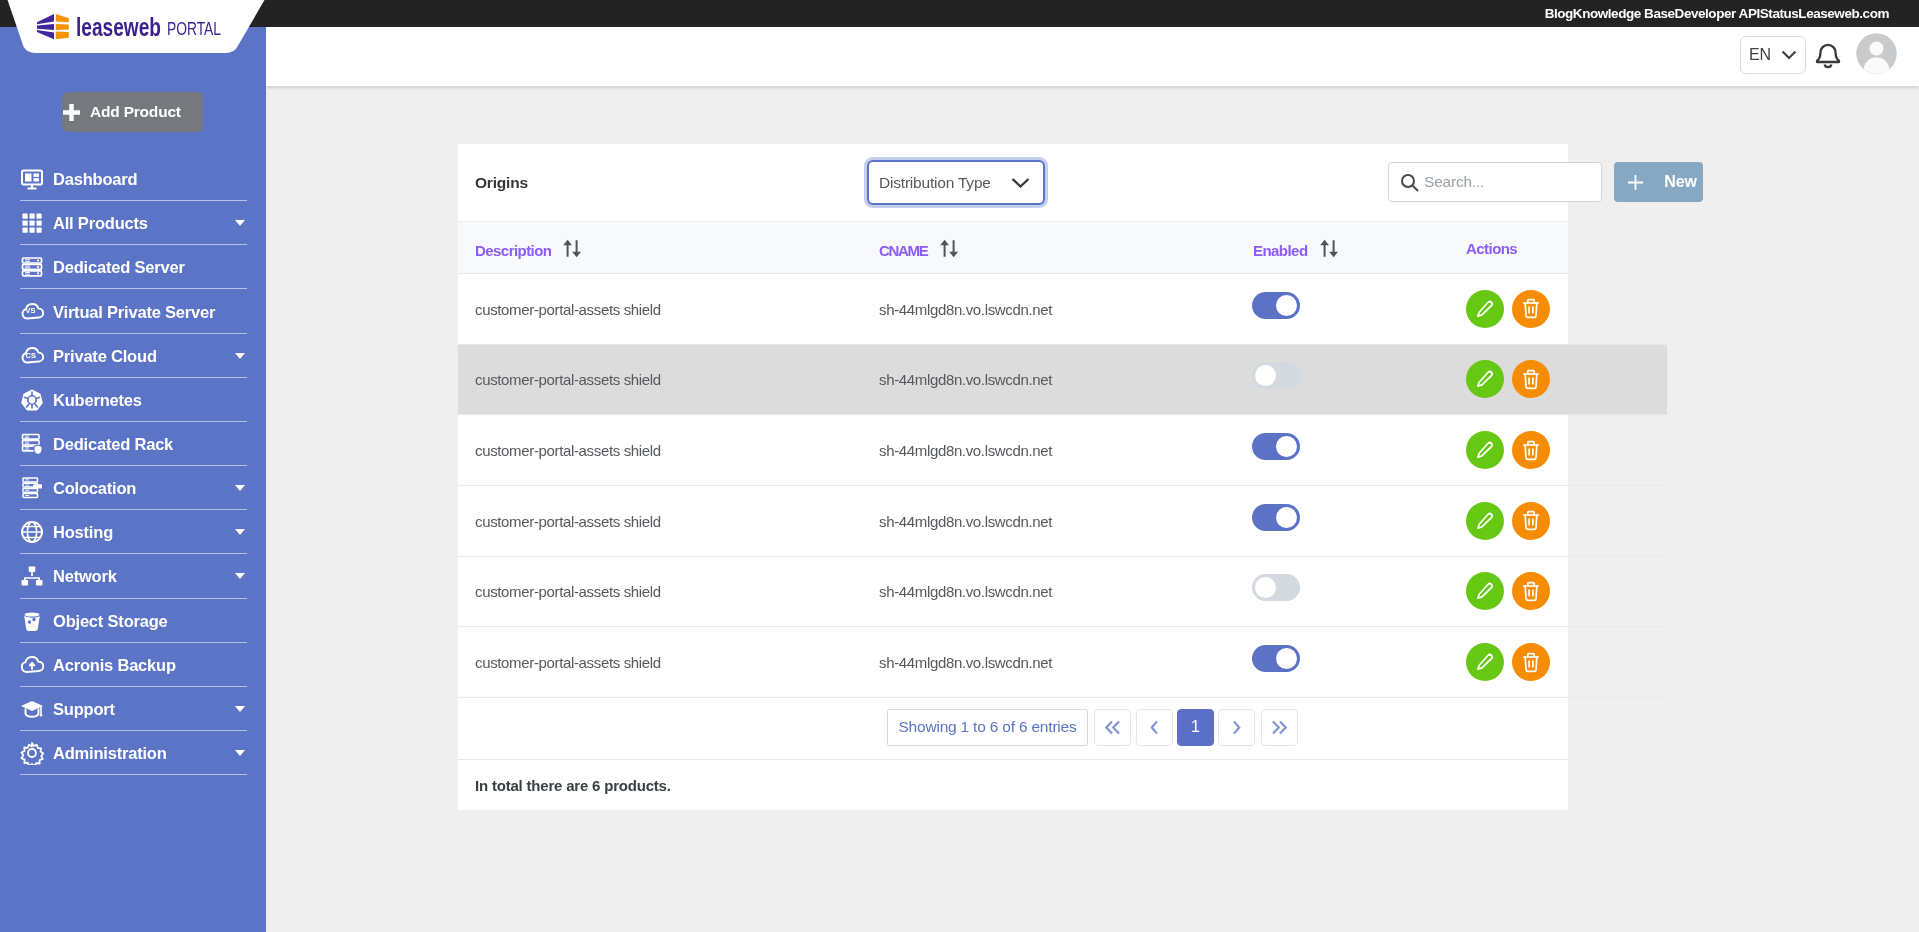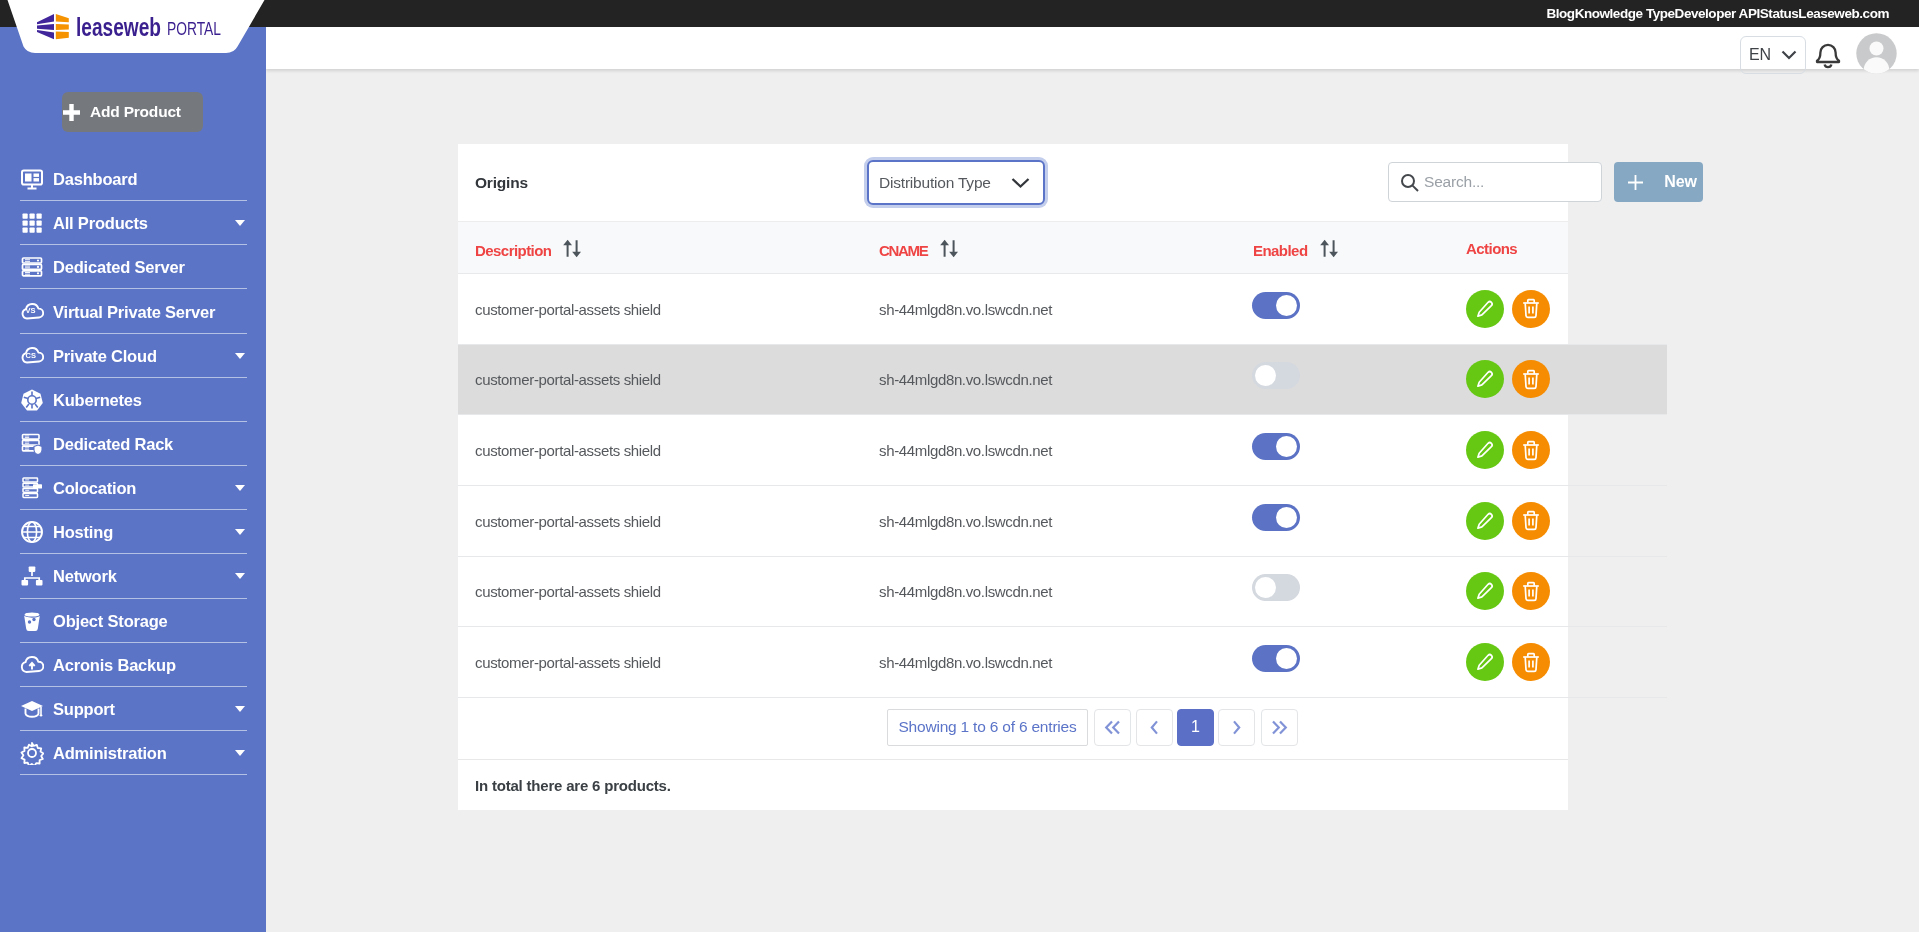--- a/index.html
+++ b/index.html
@@ -12,36 +12,36 @@
   #addprod { position:absolute; left:62px; top:65px; width:141px; height:40px; background:#75797e; border-radius:6px; color:#fff; font-weight:700; font-size:15.5px; display:flex; align-items:center; justify-content:flex-start; gap:9px; letter-spacing:-0.2px; }
   #addprod svg { display:block; }
   #menu { position:absolute; left:0; top:130px; width:266px; list-style:none; }
   #menu li { position:relative; height:44.17px;padding-left:44px; }
   #menu li .sep { position:absolute; left:20px; right:19px; bottom:0; height:1px; background:rgba(255,255,255,0.55); }
   #menu li .ic { position:absolute; left:20px; top:50%; transform:translateY(-50%); width:24px; height:24px; }
   #menu li .tx { position:absolute; left:53px; top:50%; transform:translateY(-50%); color:#fff; font-size:16.5px; font-weight:700; letter-spacing:-0.2px; white-space:nowrap; }
   #menu li .caret { position:absolute; right:21px; top:50%; margin-top:-3px; width:0; height:0; border-left:5.5px solid transparent; border-right:5.5px solid transparent; border-top:6.5px solid #fff; }
   #menu li.active { background:#f1f1f3; box-shadow:0 3.5px 0 0 #f1f1f3; }
   #menu li.active .tx { color:#5b6fc7; }
-  #header { position:absolute; left:266px; top:27px; width:1653px; height:42px; background:#fff; z-index:4; box-shadow:0 2px 3px rgba(0,0,0,0.12); }
+  #header { position:absolute; left:266px; top:27px; width:1653px; height:59px; background:#fff; z-index:4; box-shadow:0 2px 3px rgba(0,0,0,0.12); }
   #enbox { position:absolute; left:1474px; top:9px; width:66px; height:38px; border:1px solid #d7dde3; border-radius:6px; display:flex; align-items:center; justify-content:center; gap:10px; font-size:16px; color:#3f4348; }
   #bell { position:absolute; left:1548px; top:13px; }
   #avatar { position:absolute; left:1590px; top:6px; }
   #card { position:absolute; left:458px; top:144px; width:1110px; height:666px; background:#fff; z-index:7; }
   #chead { position:relative; height:78px; border-bottom:1px solid #ededed; }
   #chead .title { position:absolute; left:17px; top:50%; transform:translateY(-50%); font-size:15.5px; font-weight:700; color:#33373c; letter-spacing:-0.2px; }
   #dselect { position:absolute; left:409px; top:16px; width:178px; height:45px; background:#fff; border:2px solid #5b74c7; border-radius:6px; box-shadow:0 0 0 3px #c3cdec; display:flex; align-items:center; }
   #dselect .t { margin-left:10px; font-size:15.5px; color:#55595e; letter-spacing:-0.2px; }
   #dselect svg { position:absolute; right:13px; top:50%; transform:translateY(-50%); }
   #search { position:absolute; left:930px; top:18px; width:214px; height:40px; border:1px solid #cfd4d9; border-radius:4px; background:#fff; display:flex; align-items:center; }
   #search .t { margin-left:35px; font-size:15.5px; color:#9aa0a6; letter-spacing:-0.2px; }
   #search svg { position:absolute; left:11px; top:10px; }
   #newbtn { position:absolute; left:1156px; top:18px; width:89px; height:40px; background:#86a8c3; border-radius:4px; color:#fff; display:flex; align-items:center; justify-content:center; gap:20px; padding-left:7px; font-size:16px; font-weight:700; letter-spacing:-0.2px; }
   #thead { position:relative; height:52px; background:#f8f9fa; border-bottom:1px solid #e7e9eb; }
-  .hcell { position:absolute; top:50%; transform:translateY(-50%); font-size:15px; font-weight:700; color:#ef4444; letter-spacing:-0.55px; white-space:nowrap; }
+  .hcell { position:absolute; top:50%; transform:translateY(-50%); font-size:15px; font-weight:700; color:#8b5cf6; letter-spacing:-0.55px; white-space:nowrap; }
   .sort { display:inline-block; margin-left:12px; position:relative; top:2px; }
   .row { position:relative; height:70.67px; border-bottom:1px solid #e7e8e9; width:1209px; }
   .row.hl { background:#dcdcdc; }
   .cell { position:absolute; top:50%; transform:translateY(-50%); font-size:15px; color:#55585c; letter-spacing:-0.35px; white-space:nowrap; }
   .toggle { position:absolute; left:794px; top:50%; margin-top:-17px; width:48px; height:27px; border-radius:13.5px; }
   .toggle.on { background:#5b72c5; }
   .toggle.on .knob { position:absolute; right:3px; top:3px; width:21px; height:21px; border-radius:50%; background:#fff; }
   .toggle.off { background:#d4d8df; }
   .toggle.off .knob { position:absolute; left:3px; top:3px; width:21px; height:21px; border-radius:50%; background:#fff; }
   .act { position:absolute; top:50%; transform:translateY(-50%); width:38px; height:38px; border-radius:50%; display:flex; align-items:center; justify-content:center; }
@@ -52,21 +52,21 @@
   .pbtn { position:absolute; top:11px; width:37px; height:37px; border:1px solid #e3e5e7; border-radius:4px; background:#fff; display:flex; align-items:center; justify-content:center; color:#8193d6; font-size:19px; }
   .pbtn.cur { background:#5b6fc7; border-color:#5b6fc7; color:#fff; font-size:16px; }
   #cfoot { position:relative; height:52px; border-top:1px solid #e8e8e8; }
   #cfoot .t { position:absolute; left:17px; top:50%; transform:translateY(-50%); font-size:15px; font-weight:700; color:#3b4045; letter-spacing:-0.2px; }
 </style>
 </head>
 <body>
 <div id="topbar">
   <div class="links">
     <a>Blog</a>
-      <a>Knowledge Type</a>
+      <a>Knowledge Base</a>
       <a>Developer API</a>
       <a>Status</a>
       <a>Leaseweb.com</a>
   </div>
 </div>
 <div id="header">
   <div id="enbox">EN
     <svg width="16" height="10" viewBox="0 0 16 10">
         <polyline points="1.5,1.5 8,8 14.5,1.5" fill="none" stroke="#3f4348" stroke-width="2.2"></polyline>
       </svg>

